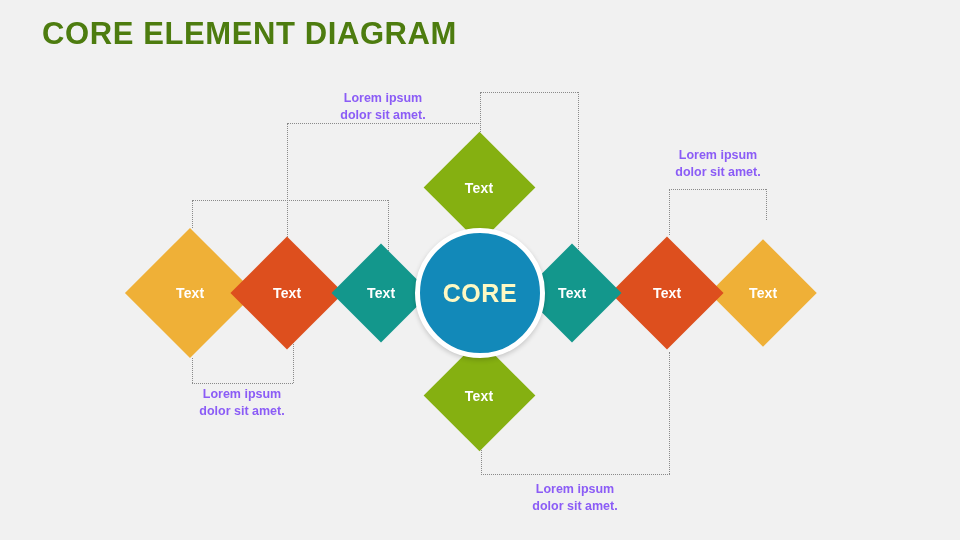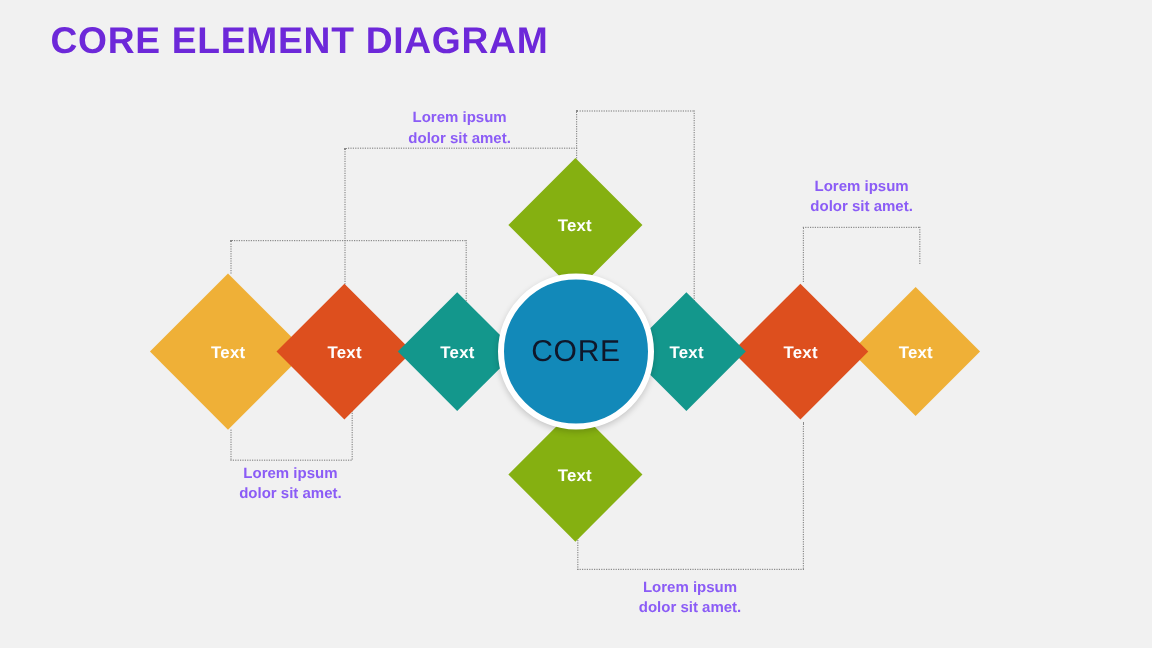--- a/index.html
+++ b/index.html
@@ -20,21 +20,21 @@
   }
 
   
   #title {
     position: absolute;
     left: 42px;
     top: 16px;
     font-size: 31px;
     font-weight: bold;
     letter-spacing: 0.6px;
-    color: #6d28d9;
+    color: #4d7c0f;
     white-space: nowrap;
   }
 
   
   .conn {
     position: absolute;
     box-sizing: border-box;
   }
   .conn-h {
     border-top: 1px dotted #8a8a8a;
@@ -76,23 +76,23 @@
     position: absolute;
     border-radius: 50%;
     box-sizing: border-box;
     border: 5px solid #ffffff;
     display: flex;
     align-items: center;
     justify-content: center;
     box-shadow: 0 2px 5px rgba(0,0,0,0.18);
   }
   #core-circle .clabel {
-    color: #0f172a;
+    color: #fef9c3;
     font-size: 25px;
-    font-weight: normal;
+    font-weight: bold;
     letter-spacing: 0.6px;
   }
 </style>
 </head>
 <body>
 
 <div id="slide">
 
   <div id="title">CORE ELEMENT DIAGRAM</div>
 

